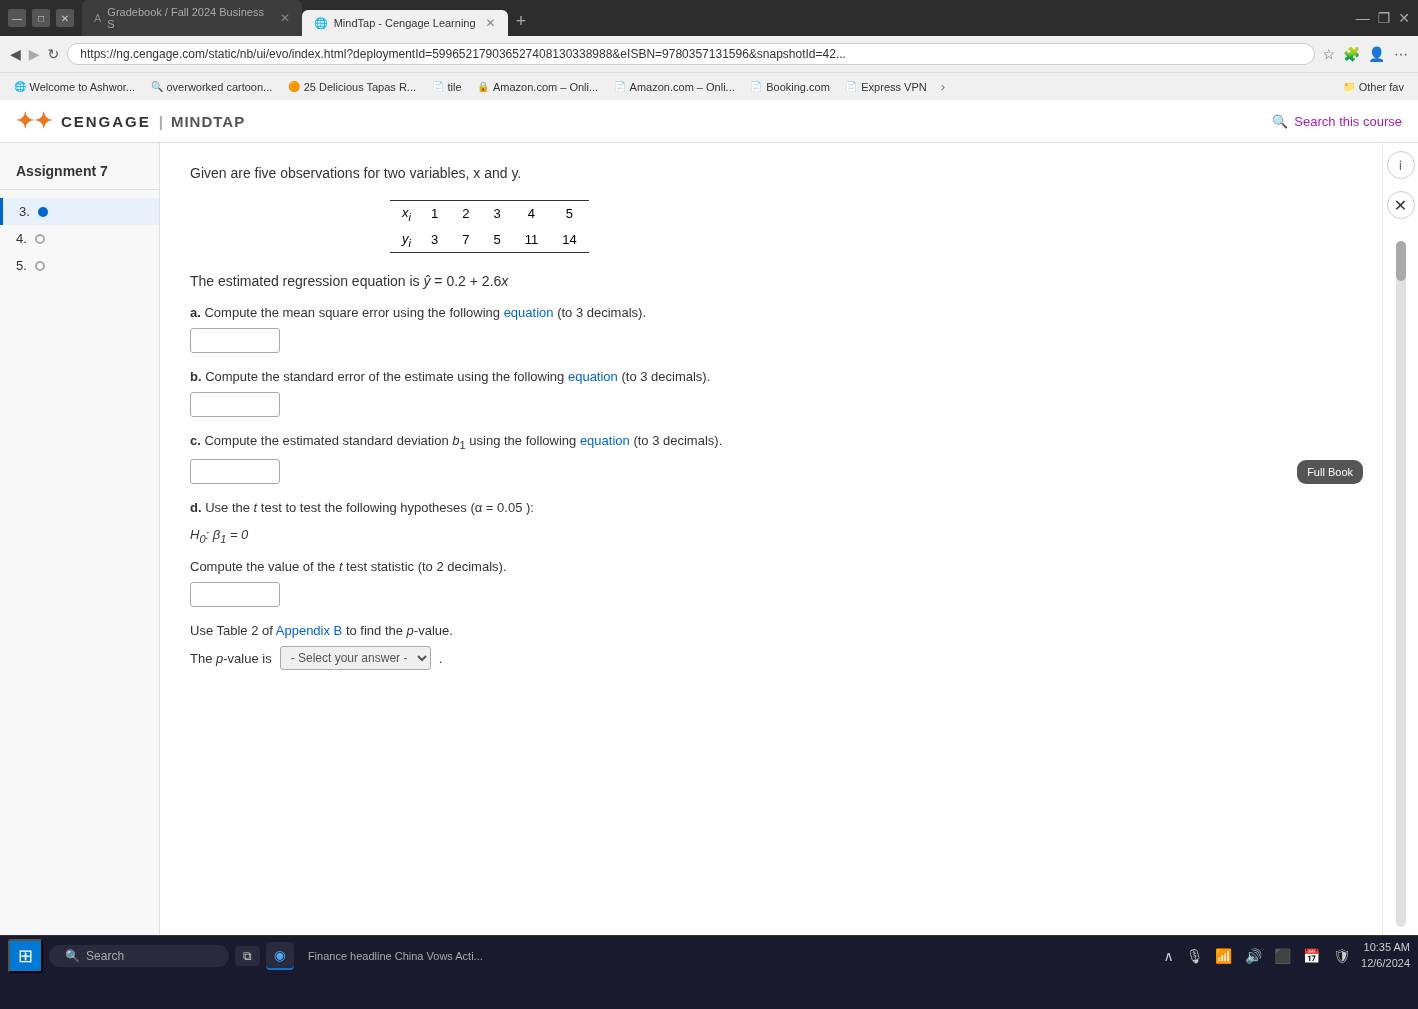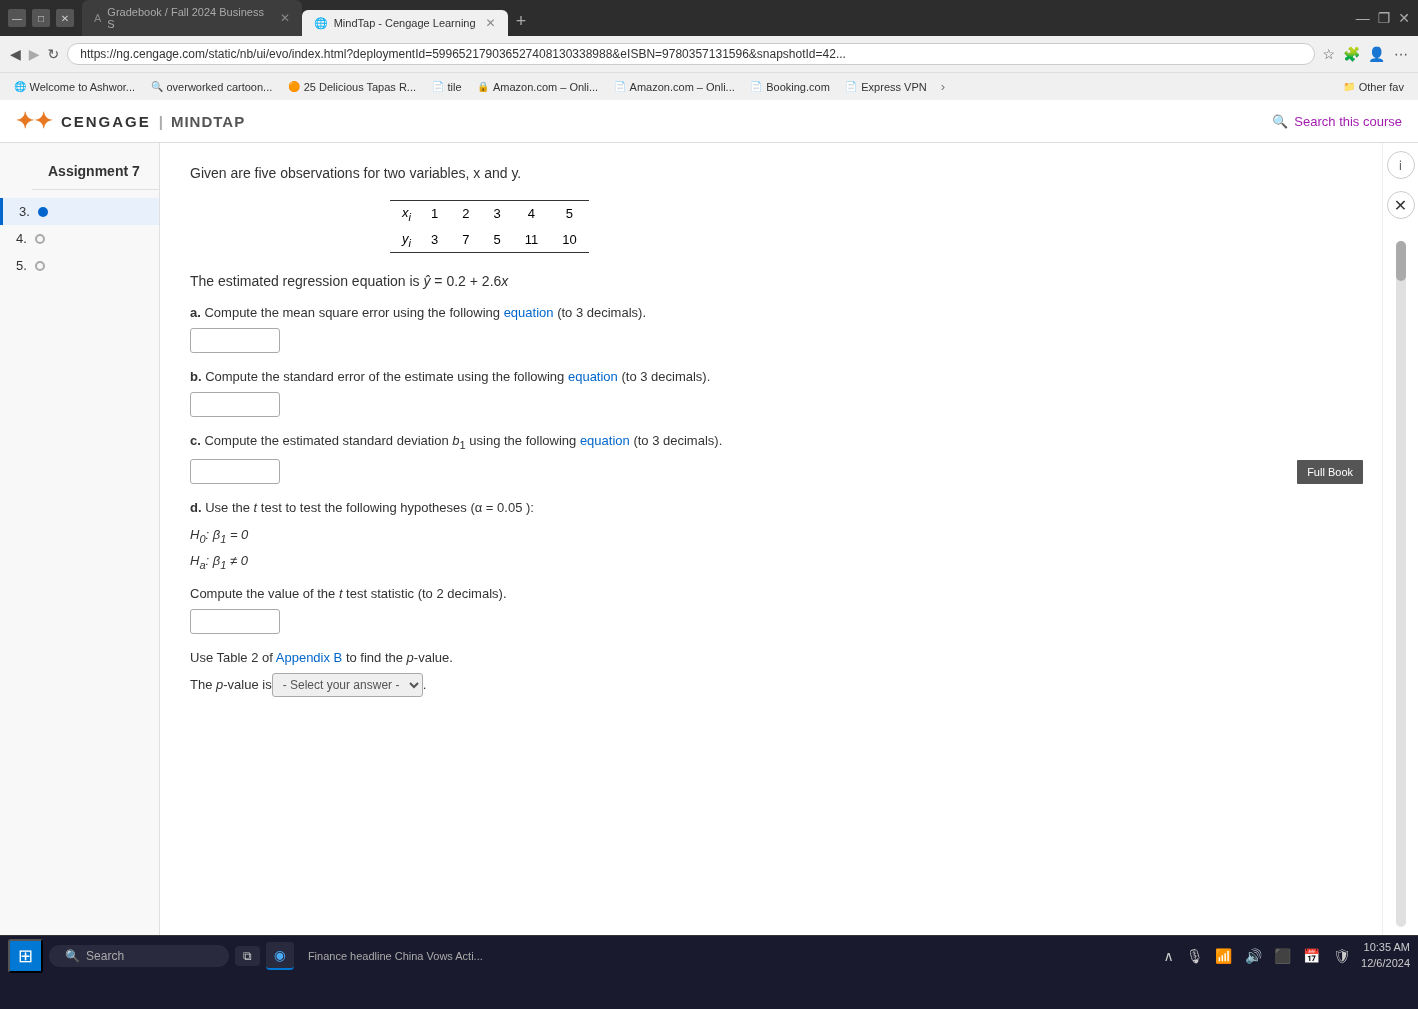--- a/index.html
+++ b/index.html
@@ -25,21 +25,21 @@
     .app-container { display: flex; flex-direction: column; background: white; width: 100%; height: calc(1009px - 36px - 34px - 36px - 28px - 40px); }
 
     
     .app-header { background: white; border-bottom: 1px solid #ddd; padding: 8px 16px; display: flex; align-items: center; justify-content: space-between; }
     .app-logo { display: flex; align-items: center; gap: 8px; font-size: 16px; font-weight: bold; color: #333; }
     .search-course { display: flex; align-items: center; gap: 6px; color: #555; font-size: 13px; }
 
     
     .content-area { display: flex; flex: 1; overflow: hidden; }
     .sidebar { width: 160px; background: #f8f8f8; border-right: 1px solid #e0e0e0; padding: 10px 0; }
-    .assignment-title { padding: 10px 16px; font-size: 14px; font-weight: bold; color: #333; border-bottom: 1px solid #e0e0e0; margin-left: 32px; }
+    .assignment-title { padding: 10px 16px; font-size: 14px; font-weight: bold; color: #333; border-bottom: 1px solid #e0e0e0; }
     .sidebar-items { padding: 8px 0; }
     .sidebar-item { display: flex; align-items: center; gap: 8px; padding: 6px 16px; cursor: pointer; font-size: 13px; color: #555; }
     .sidebar-item.active { border-left: 3px solid #0066cc; background: #e8f0fb; color: #333; }
     .item-num { font-size: 13px; color: #333; }
     .item-dot { width: 10px; height: 10px; border-radius: 50%; background: #0066cc; display: inline-block; }
     .item-circle { width: 10px; height: 10px; border-radius: 50%; border: 2px solid #aaa; display: inline-block; }
 
     
     .main-content { flex: 1; padding: 20px 30px; overflow-y: auto; background: white; position: relative; }
     .question-text { font-size: 14px; color: #333; margin-bottom: 16px; line-height: 1.5; }
@@ -54,29 +54,29 @@
 
     .regression-eq { font-size: 14px; color: #333; margin-bottom: 16px; }
     .part-text { font-size: 13px; color: #333; margin-bottom: 8px; }
     .equation-link { color: #0066cc; text-decoration: none; text-align: center; }
     .answer-input { border: 1px solid #aaa; border-radius: 3px; padding: 4px 8px; font-size: 13px; width: 90px; display: block; margin-bottom: 16px; }
 
     .hypothesis { font-size: 13px; color: #333; line-height: 1.8; margin-bottom: 10px; font-style: italic; }
     .t-input { border: 1px solid #aaa; border-radius: 3px; padding: 4px 8px; font-size: 13px; width: 90px; display: block; margin: 8px 0 16px 0; }
     .appendix-link { color: #0066cc; text-decoration: none; }
 
-    .pvalue-row { display: flex; align-items: center; font-size: 13px; color: #333; margin-top: 8px; }
+    .pvalue-row { display: flex; align-items: center; gap: 8px; font-size: 13px; color: #333; margin-top: 8px; }
     .pvalue-select { border: 1px solid #aaa; border-radius: 3px; padding: 3px 6px; font-size: 12px; color: #555; }
 
     
     .right-panel { width: 36px; background: white; border-left: 1px solid #eee; display: flex; flex-direction: column; align-items: center; padding: 8px 4px; gap: 12px; }
     .right-btn { width: 28px; height: 28px; border-radius: 50%; border: 1px solid #ccc; background: white; cursor: pointer; display: flex; align-items: center; justify-content: center; font-size: 13px; color: #666; }
     .close-btn { color: #333; font-size: 16px; }
 
-    .full-book-btn { position: absolute; right: 50px; top: 220px; background: #555; color: white; border: none; border-radius: 1px; padding: 6px 10px; font-size: 11px; cursor: pointer; white-space: nowrap; }
+    .full-book-btn { position: absolute; right: 50px; top: 220px; background: #555; color: white; border: none; border-radius: 9px; padding: 6px 10px; font-size: 11px; cursor: pointer; white-space: nowrap; }
 
     
     .taskbar { background: #1a1a2e; height: 40px; display: flex; align-items: center; padding: 0 8px; gap: 6px; border-top: 1px solid #333; }
     .taskbar-start { background: #0078d4; border-radius: 3px; padding: 4px 8px; color: white; font-size: 18px; cursor: pointer; }
     .taskbar-search { background: #2a2a3e; border-radius: 20px; padding: 4px 16px; display: flex; align-items: center; gap: 6px; color: #aaa; font-size: 12px; cursor: pointer; width: 180px; }
     .taskbar-spacer { flex: 1; }
     .taskbar-icons { display: flex; align-items: center; gap: 4px; }
     .taskbar-icon { color: #ccc; font-size: 14px; padding: 4px; cursor: pointer; }
     .taskbar-time { color: #ccc; font-size: 11px; text-align: right; line-height: 1.4; }
     .news-ticker { background: #1a1a2e; color: #aaa; font-size: 11px; padding: 2px 8px; white-space: nowrap; overflow: hidden; text-overflow: ellipsis; flex: 1; }
@@ -219,21 +219,21 @@
             <td class="table-top-border">3</td>
             <td class="table-top-border">4</td>
             <td class="table-top-border">5</td>
           </tr>
           <tr>
             <td class="row-label table-bottom-border"><i>y<sub>i</sub></i></td>
             <td class="table-bottom-border">3</td>
             <td class="table-bottom-border">7</td>
             <td class="table-bottom-border">5</td>
             <td class="table-bottom-border">11</td>
-            <td class="table-bottom-border">10</td>
+            <td class="table-bottom-border">14</td>
           </tr>
         </tbody>
           </table>
       </div>
 
       <p class="regression-eq">
         The estimated regression equation is <i>ŷ</i> = 0.2 + 2.6<i>x</i>
       </p>
 
       <div class="part">
@@ -266,21 +266,20 @@
         <input type="text" class="answer-input" style="">
       </div>
 
       <div class="part">
         <p class="part-text">
           <strong>d.</strong>
           Use the <i>t</i> test to test the following hypotheses (α = 0.05 ):
         </p>
         <div class="hypothesis">
           <div><i>H</i><sub>0</sub>: β<sub>1</sub> = 0</div>
-          <div><i>H</i><sub>a</sub>: β<sub>1</sub> ≠ 0</div>
         </div>
         <p class="part-text">
           Compute the value of the <i>t</i> test statistic (to 2 decimals).
         </p>
         <input type="text" class="t-input" style="">
         <p class="part-text">
           Use Table 2 of <a class="appendix-link" href="#">Appendix B</a> to find the <i>p</i>-value.
         </p>
         <div class="pvalue-row">
           <span>The <i>p</i>-value is</span>

